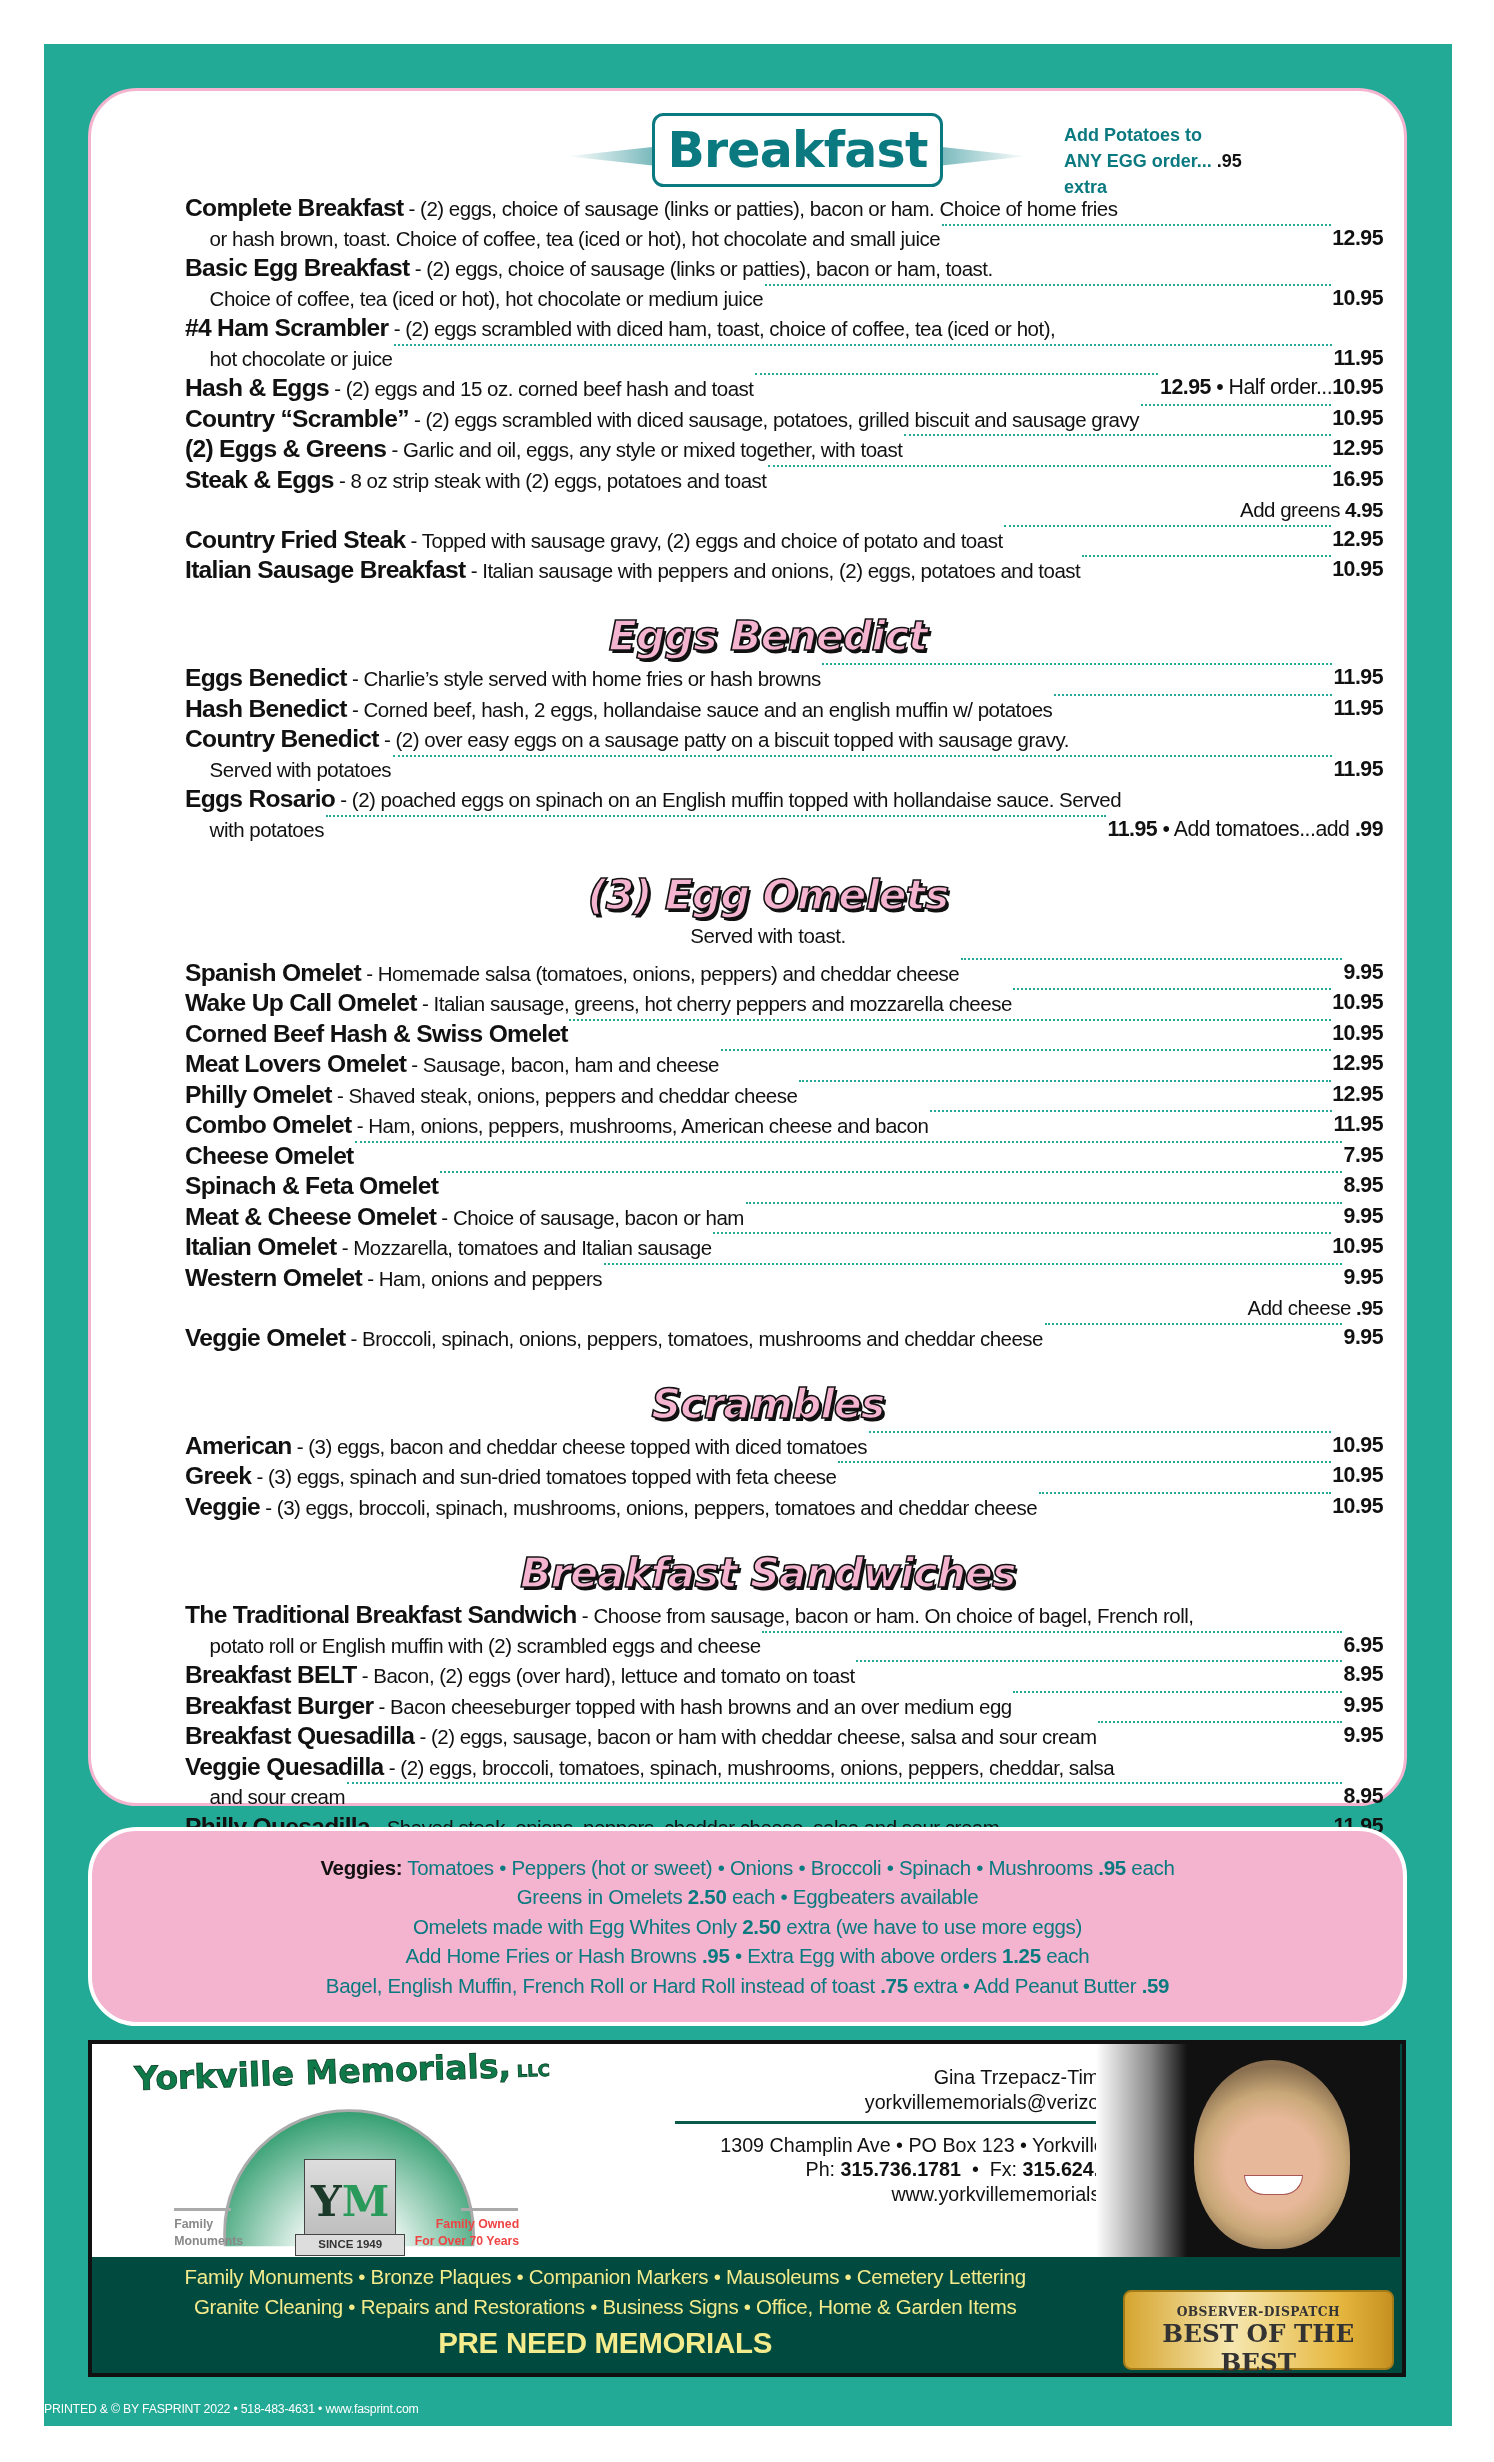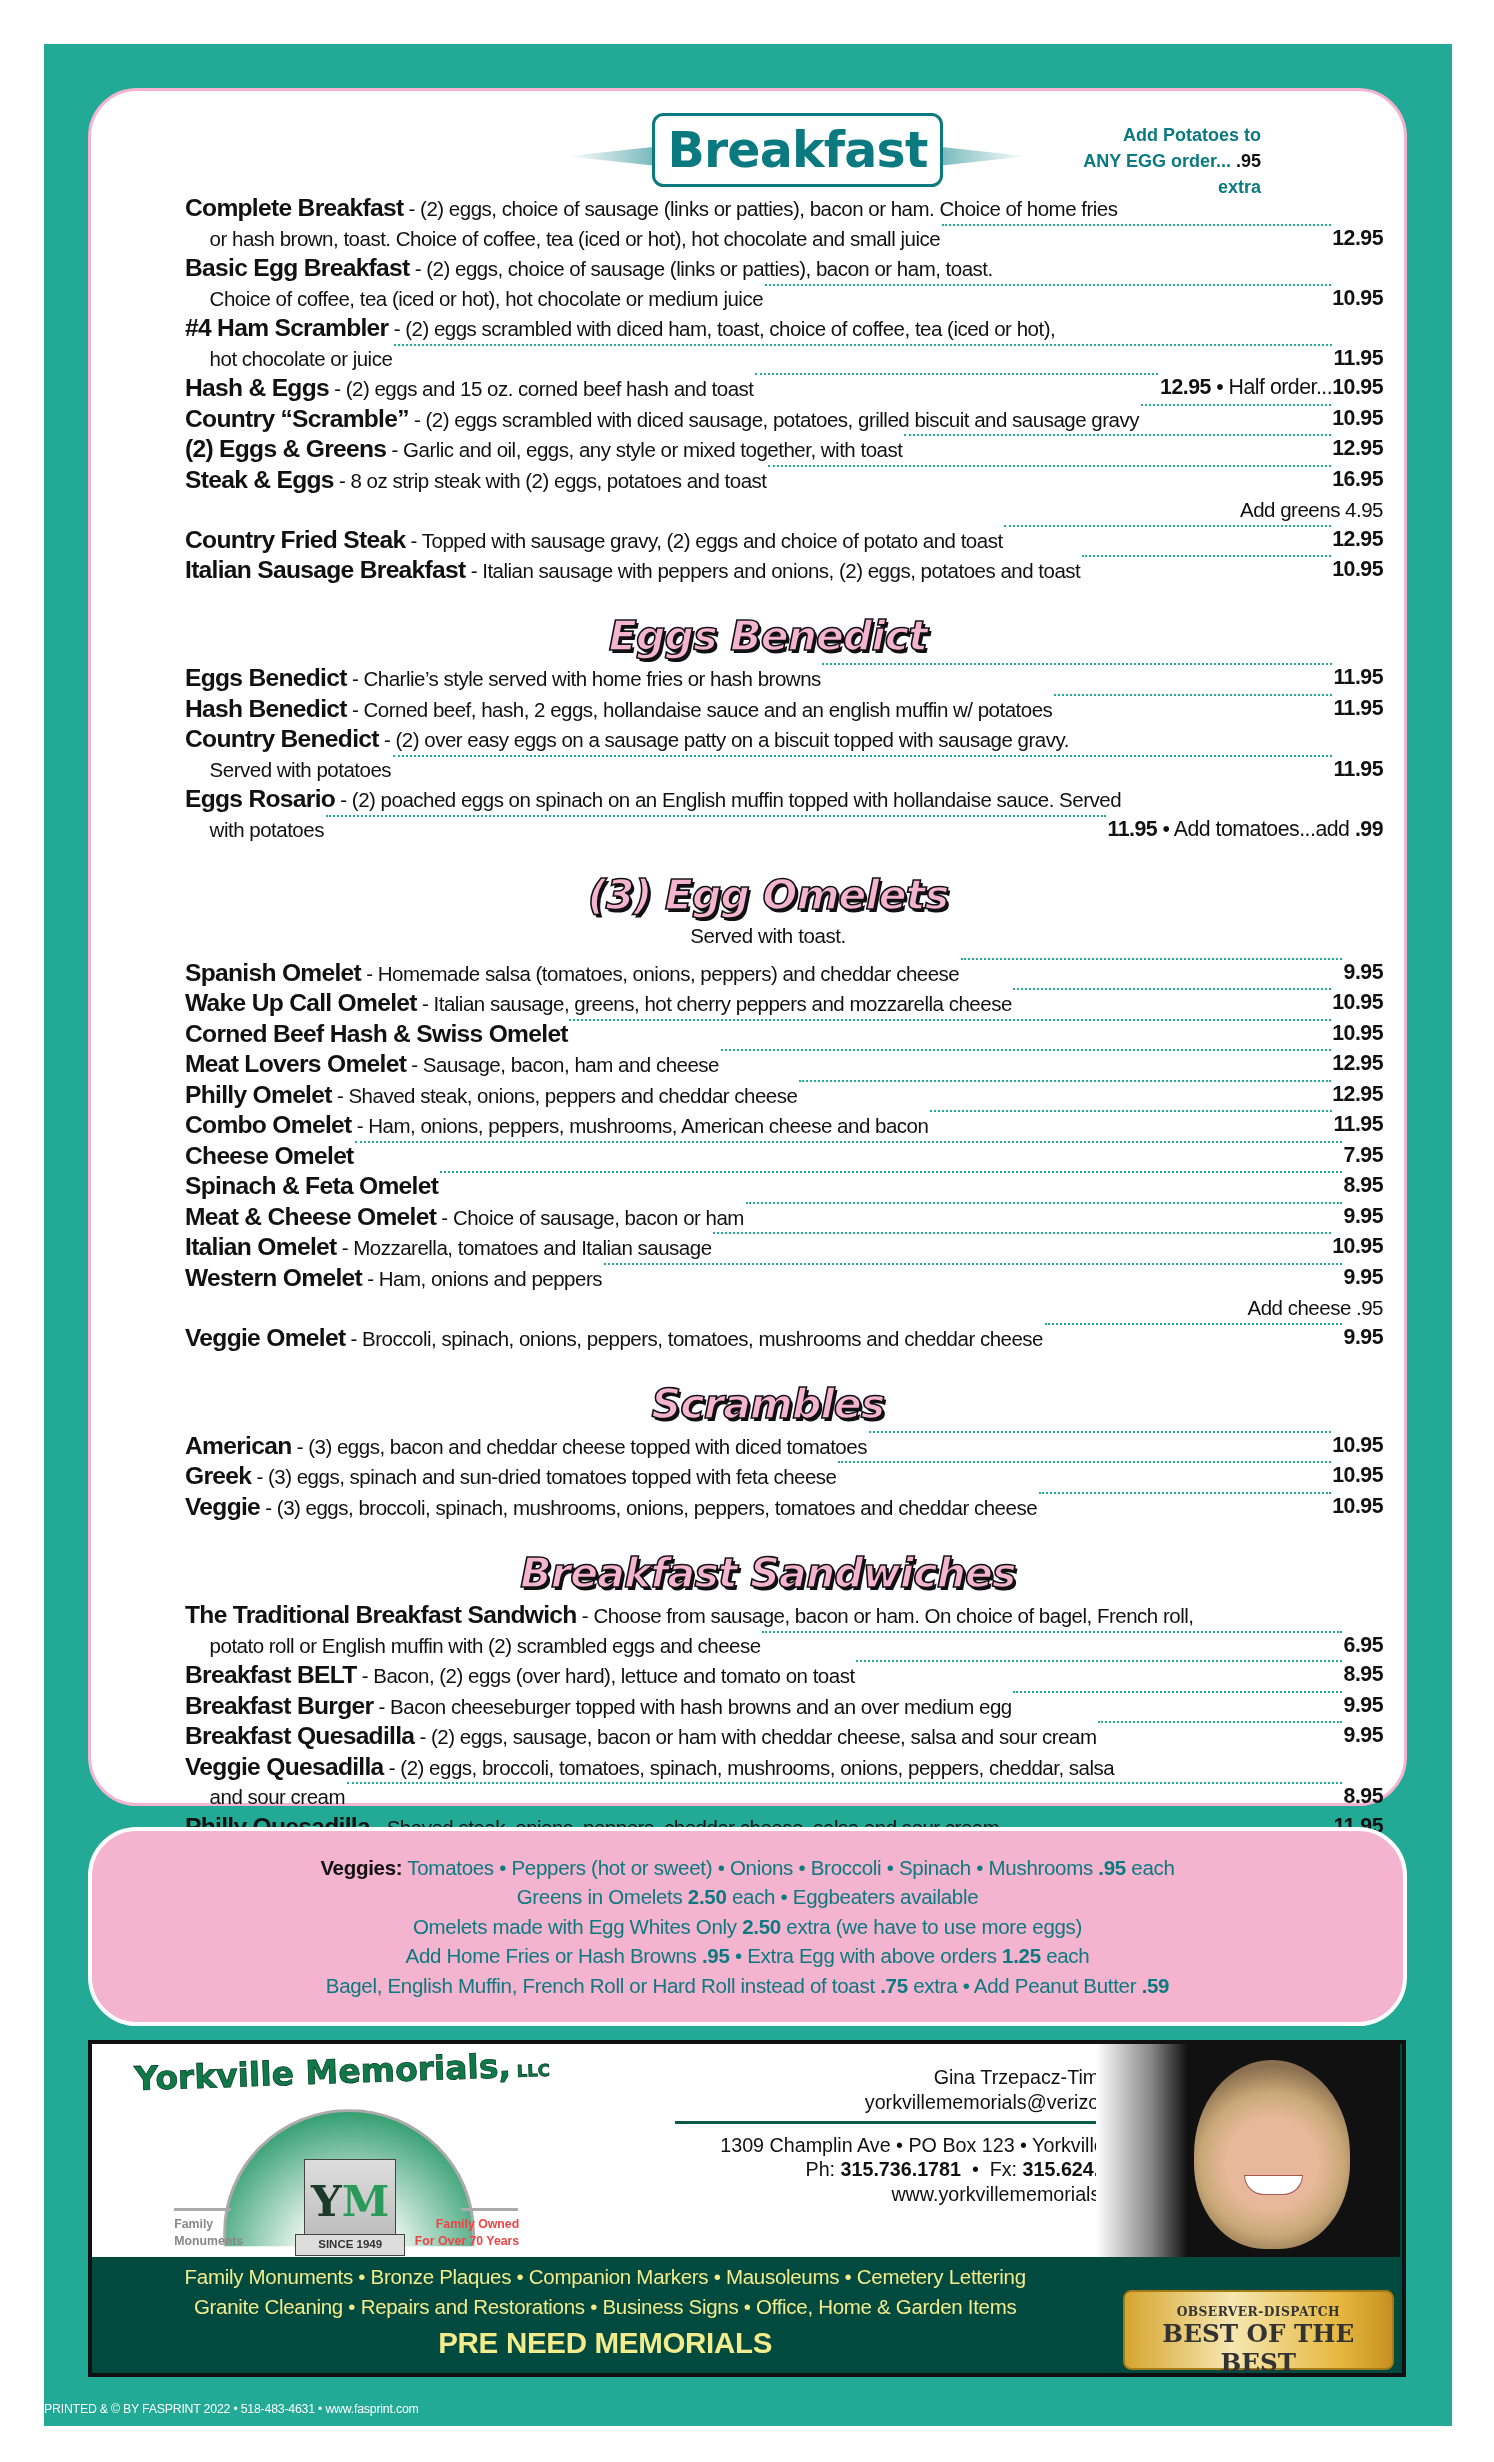--- a/index.html
+++ b/index.html
@@ -5,33 +5,33 @@
   html, body { margin: 0; padding: 0; background: #ffffff; }
   body { width: 1495px; height: 2462px; position: relative; font-family: "Liberation Sans", sans-serif; overflow: hidden; }
   .frame { position: absolute; left: 44px; top: 44px; width: 1408px; height: 2382px; background: #22aa96; }
   .card { position: absolute; left: 44px; top: 44px; width: 1319px; height: 1718px; background: #fff; border-radius: 49px; border: 3.3px solid #f4b3ce; box-sizing: border-box; }
   .title-wrap { position: absolute; left: 476px; top: 16.4px; width: 460px; height: 98px; }
   .title-wing { position: absolute; top: 39px; height: 19.7px; width: 90px; }
   .title-wing.l { left: 0; background: linear-gradient(90deg, rgba(0,122,128,0) 0%, rgba(0,122,128,0.55) 100%); clip-path: polygon(0 50%, 100% 0, 100% 100%); }
   .title-wing.r { right: 0; background: linear-gradient(270deg, rgba(0,122,128,0) 0%, rgba(0,122,128,0.55) 100%); clip-path: polygon(0 0, 100% 50%, 0 100%); }
   .title-box { position: absolute; left: 85px; top: 6px; width: 291px; height: 74px; border: 3.3px solid #0a7a80; border-radius: 11.5px; box-sizing: border-box; background: #fff; display: flex; align-items: center; justify-content: center; }
   .title-box span { font-family: "DejaVu Sans", sans-serif; font-weight: bold; font-size: 49px; color: #0a7a80; letter-spacing: -0.8px; }
-  .potatoes-note { position: absolute; left: 973px; top: 31px; width: 197px; text-align: right; font-family: "Liberation Sans", sans-serif; font-weight: bold; font-size: 18px; color: #0a7a80; line-height: 26px; }
+  .potatoes-note { position: absolute; left: 973px; top: 31px; width: 197px; text-align: left; font-family: "Liberation Sans", sans-serif; font-weight: bold; font-size: 18px; color: #0a7a80; line-height: 26px; }
   .potatoes-note b { color: #111; }
 
   .menu { position: absolute; left: 62px; top: 102px; width: 1230px; }
   .item { font-size: 20.5px; line-height: 29.5px; color: #111; font-family: "Liberation Sans", sans-serif; letter-spacing: -0.5px; }
   .item .name { font-weight: bold; font-size: 24.6px; letter-spacing: -0.7px; }
   .item .row { display: flex; align-items: flex-start; margin-left: 32px; }
   .item .row.cont { padding-left: 24.6px; }
   .item .dots { flex: 1; border-bottom: 2.5px dotted #22aa96; margin: 0 1.6px 4.9px 1.6px; min-width: 16.4px; }
   .item .price { font-weight: bold; font-size: 21.3px; white-space: nowrap; }
   .item .price .plain { font-weight: normal; }
   .addon { text-align: right; font-size: 20.5px; line-height: 29.5px; color: #111; letter-spacing: -0.5px; }
-  .addon b { font-weight: normal; margin-top: 8px; }
+  .addon b { font-weight: bold; margin-top: 8px; }
 
   .sec-title { text-align: center; font-family: "DejaVu Sans", sans-serif; font-style: italic; font-weight: bold; font-size: 41px; color: #f4b3ce; -webkit-text-stroke: 1.6px #111; text-shadow: 2.5px 2.5px 0 #111; letter-spacing: -0.8px; line-height: 53px; margin-top: 24.6px; }
   .sec-sub { text-align: center; font-size: 20.5px; color: #111; line-height: 28px; margin-bottom: 8.2px; letter-spacing: -0.4px; }
 
   .extras { position: absolute; left: 44px; top: 1783px; width: 1319px; height: 199px; background: #f4b3ce; border: 4.9px solid #fff; border-radius: 49px; box-sizing: border-box; display: flex; flex-direction: column; align-items: center; justify-content: center; }
   .extras .line { font-size: 20.5px; color: #0a7a80; line-height: 29.5px; letter-spacing: -0.3px; text-align: center; }
   .extras .line .lbl { color: #111; font-weight: bold; }
   .extras .line b { font-weight: bold; }
 
   .ad { position: absolute; left: 44px; top: 1996px; width: 1318px; height: 337px; background: #004a3f; border: 4.9px solid #111; box-sizing: border-box; }

